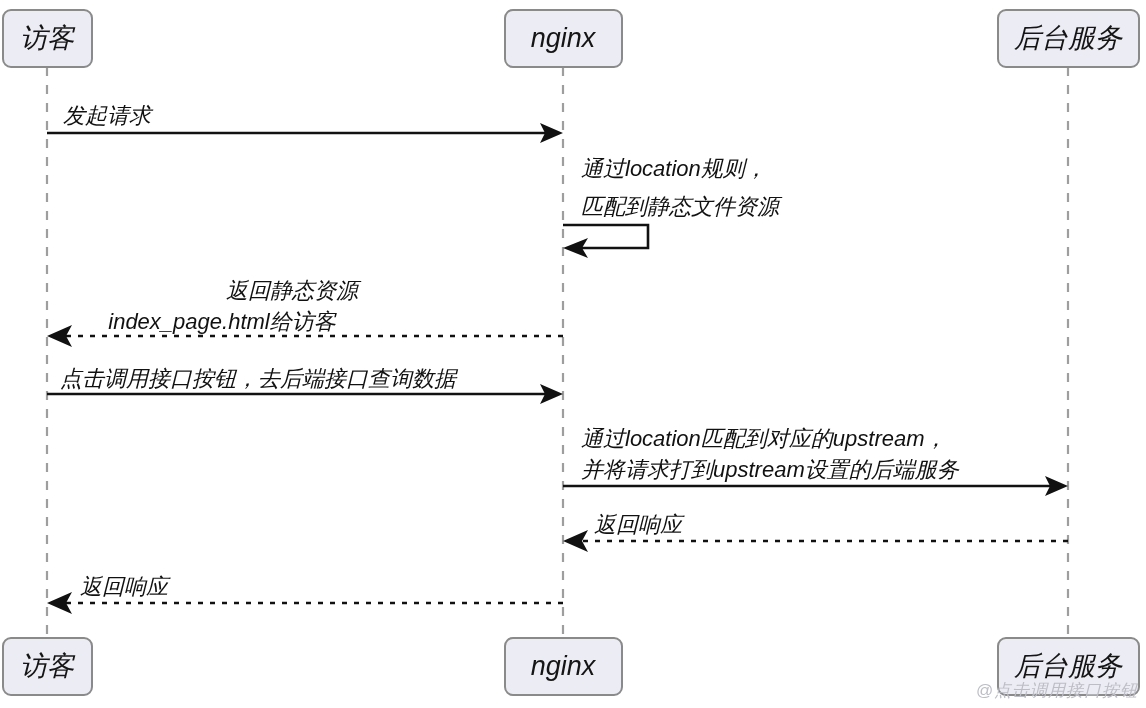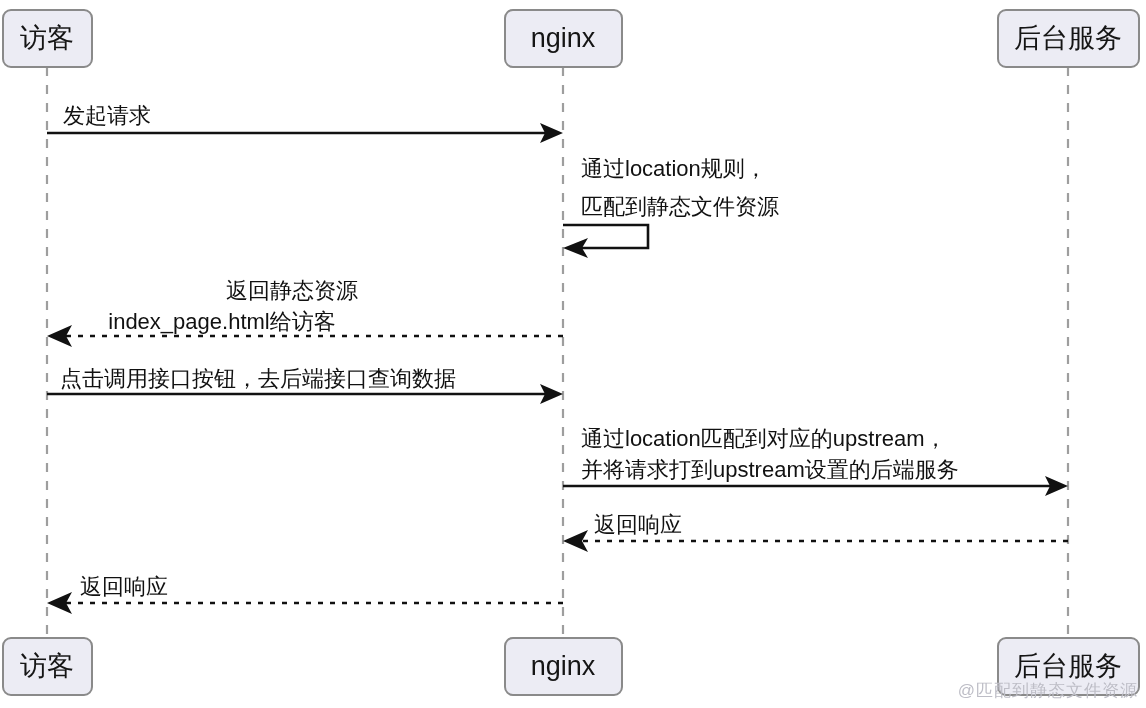--- a/index.html
+++ b/index.html
@@ -9,20 +9,21 @@
   }
   body {
     font-family: "Liberation Sans", "DejaVu Sans", sans-serif;
   }
   #diagram-root {
     position: relative;
     width: 1146px;
     height: 708px;
     background: #ffffff;
     overflow: hidden;
+    font-style: italic;
   }
   svg#seq-svg {
     position: absolute;
     left: 0;
     top: 0;
     width: 1146px;
     height: 708px;
     display: block;
   }
   .lifeline {
@@ -166,15 +167,15 @@
         <text class="actor-label" x="563" y="668">nginx</text>
       </g>
       <g>
         <rect class="actor-box" x="998" y="638" width="141" height="57" rx="8" ry="8"></rect>
         <text class="actor-label" x="1068" y="668">后台服务</text>
       </g>
     </g>
 
   </svg>
 
-  <div class="watermark">@匹配到静态文件资源</div>
+  <div class="watermark">@点击调用接口按钮</div>
 
 </div>
 
 </body></html>

